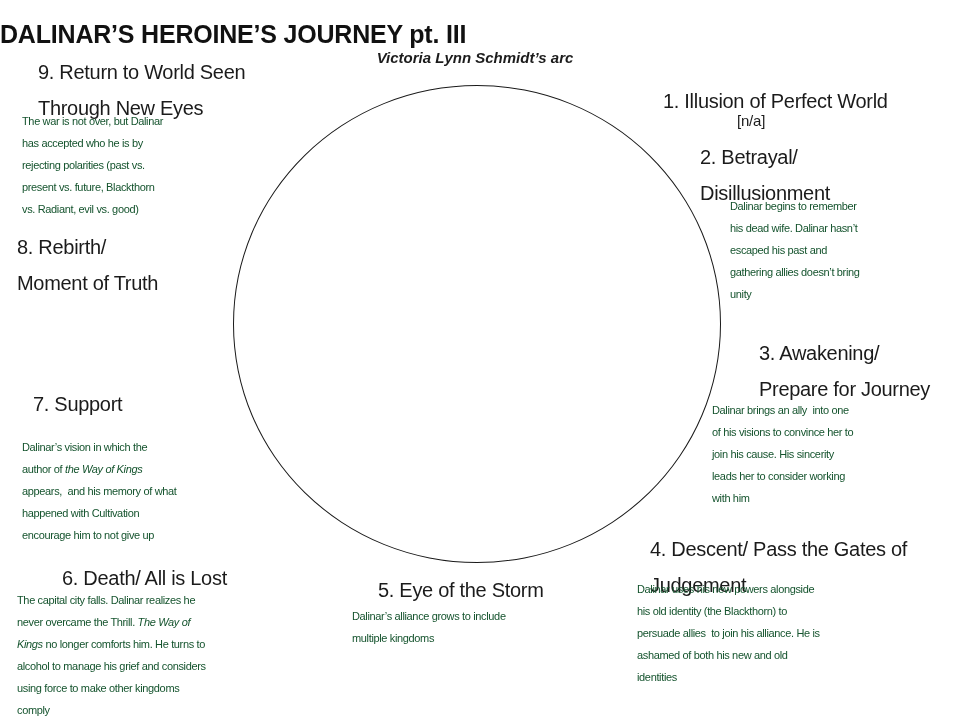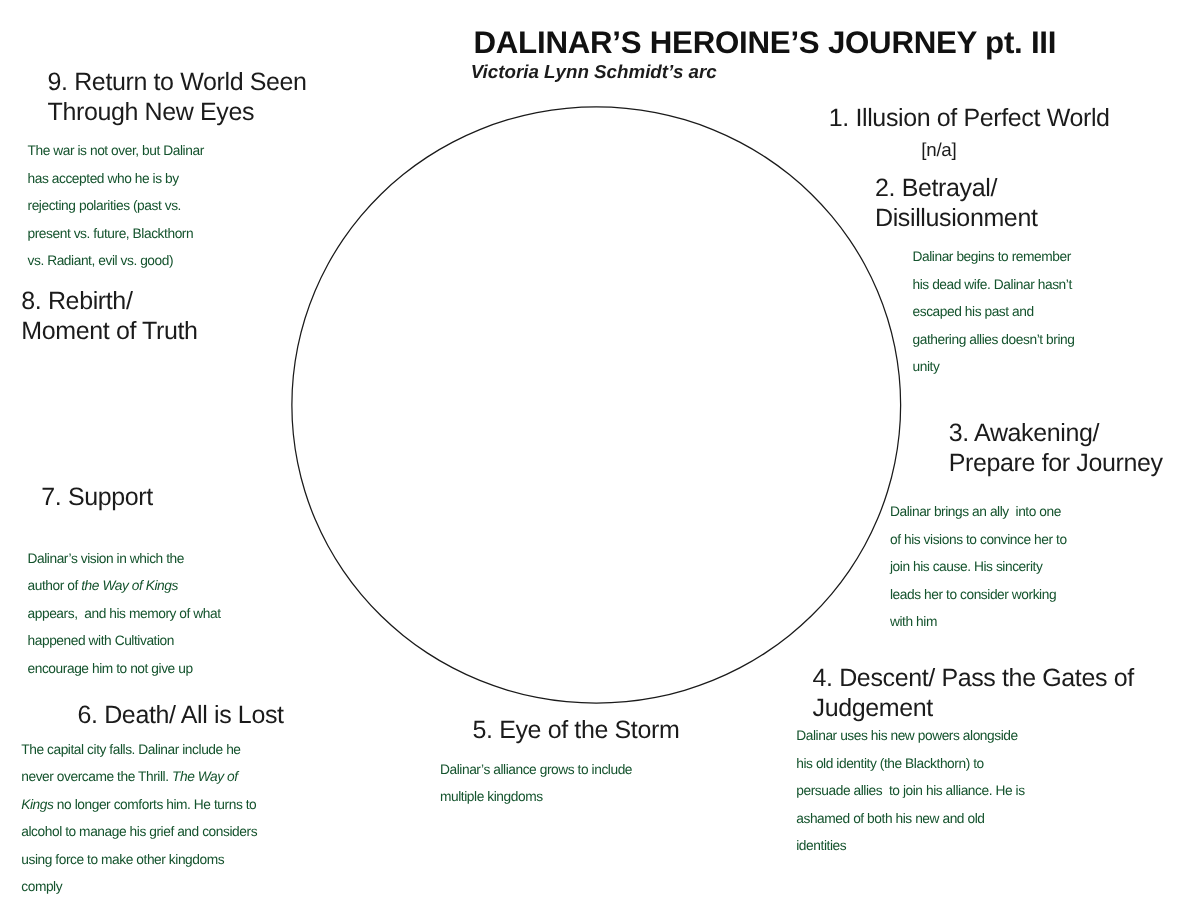--- a/index.html
+++ b/index.html
@@ -1,34 +1,34 @@
 <!DOCTYPE html>
 <html><head>
 <meta charset="utf-8">
 <style>
   html,body { margin:0; padding:0; background:#ffffff; }
   .slide {
     position:relative; width:960px; height:720px; background:#ffffff;
     font-family:"Liberation Sans", sans-serif; overflow:hidden;
   }
   .main-title {
-    position:absolute; top:20px; left:0; width:845px; text-align:right;
+    position:absolute; top:20px; left:0; width:845px; text-align:left;
     font-size:25px; font-weight:bold; color:#111111; letter-spacing:-0.2px;
   }
   .subtitle {
     position:absolute; top:49px; left:0; width:912px; text-align:center;
     font-size:15px; font-style:italic; font-weight:600; color:#1c1c1c;margin-left:19px;
   }
   .circle {
     position:absolute; left:233px; top:85px; width:488px; height:478px;
     border:1.5px solid #1a1a1a; border-radius:50%; box-sizing:border-box;
     background:transparent;
   }
   .stage-title {
-    position:absolute; font-size:20px; line-height:24px; color:#1b1b1b;
+    position:absolute; font-size:20px; line-height:36px; color:#1b1b1b;
     white-space:pre; letter-spacing:-0.3px;
   }
   .stage-desc {
     position:absolute; font-size:11px; line-height:22px; color:#14532d;
     white-space:pre; letter-spacing:-0.35px;
   }
   .desc-na {
     position:absolute; font-size:15px; color:#1b1b1b; letter-spacing:-0.2px;
   }
   
@@ -87,21 +87,21 @@
 his old identity (the Blackthorn) to
 persuade allies  to join his alliance. He is
 ashamed of both his new and old
 identities</span></div>
 
   <div class="stage-title" id="t5">5. Eye of the Storm</div>
   <div class="stage-desc" id="d5"><span>Dalinar’s alliance grows to include
 multiple kingdoms</span></div>
 
   <div class="stage-title" id="t6">6. Death/ All is Lost</div>
-  <div class="stage-desc" id="d6"><span>The capital city falls. Dalinar include he
+  <div class="stage-desc" id="d6"><span>The capital city falls. Dalinar realizes he
 never overcame the Thrill. </span><span style="font-style: italic;">The Way of
 Kings</span><span> no longer comforts him. He turns to
 alcohol to manage his grief and considers
 using force to make other kingdoms
 comply</span></div>
 
   <div class="stage-title" id="t7">7. Support</div>
   <div class="stage-desc" id="d7"><span>Dalinar’s vision in which the
 author of </span><span style="font-style: italic;">the Way of Kings</span><span>
 appears,  and his memory of what

